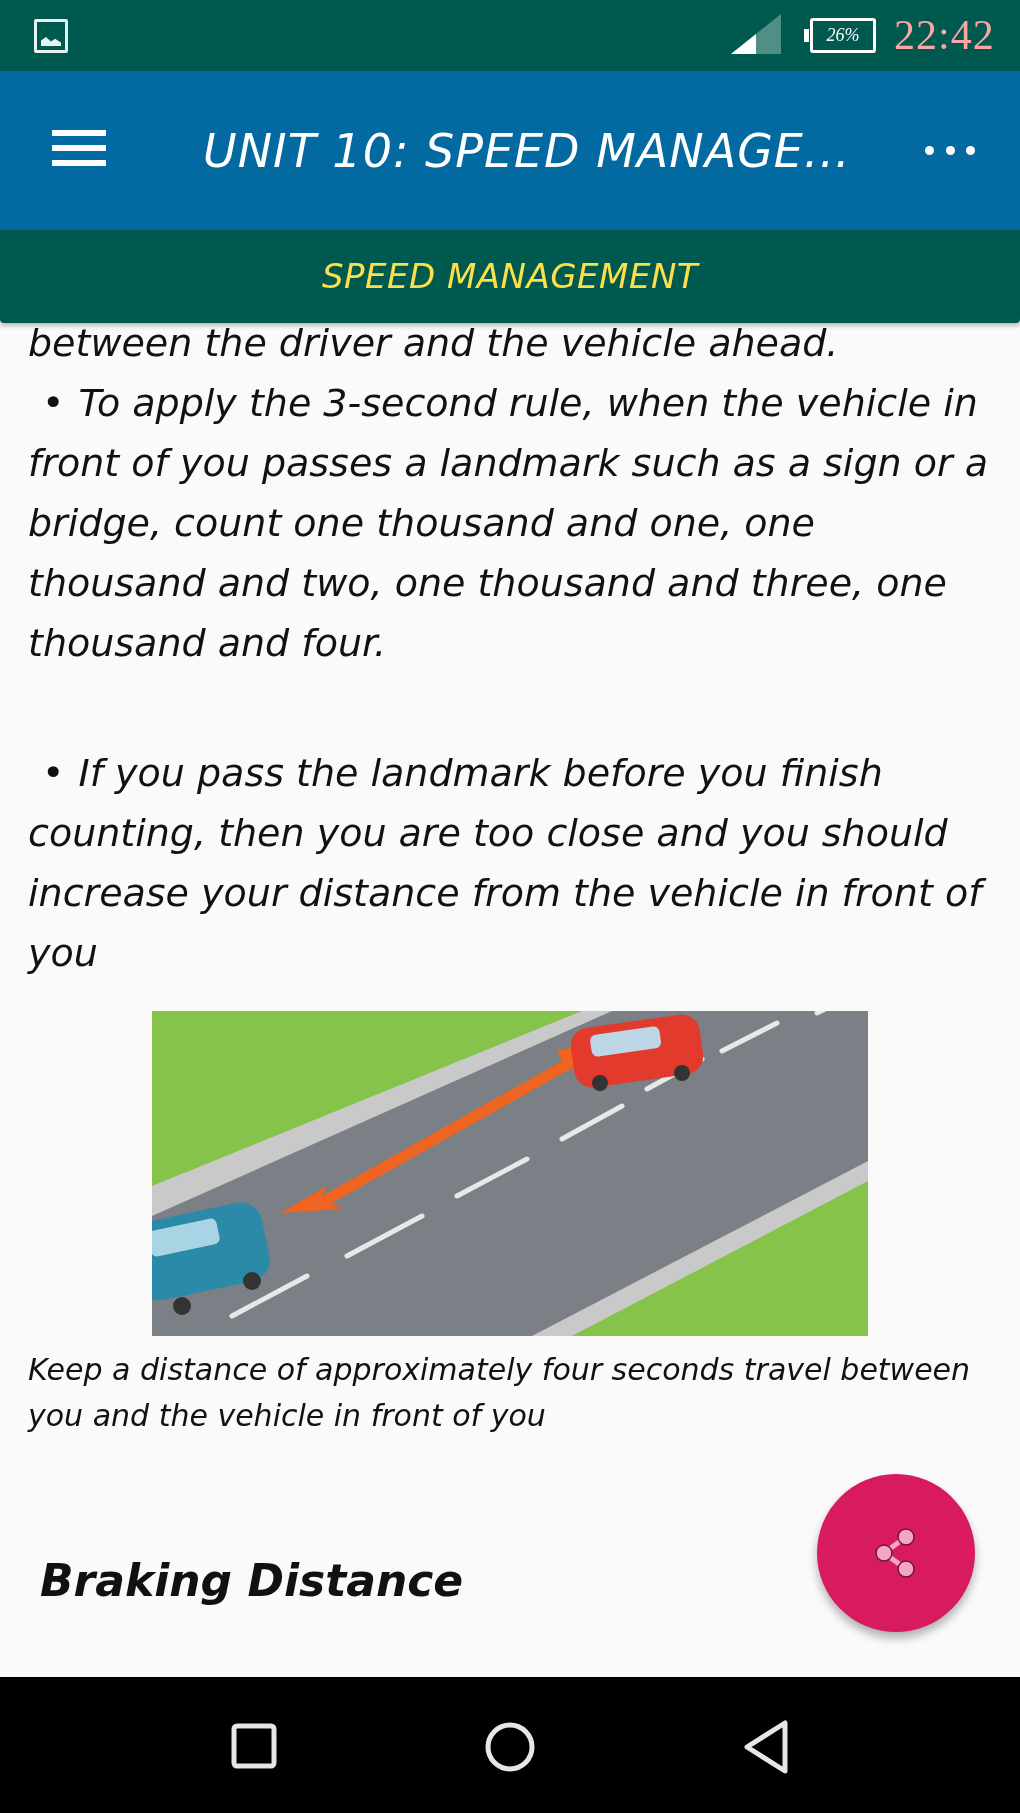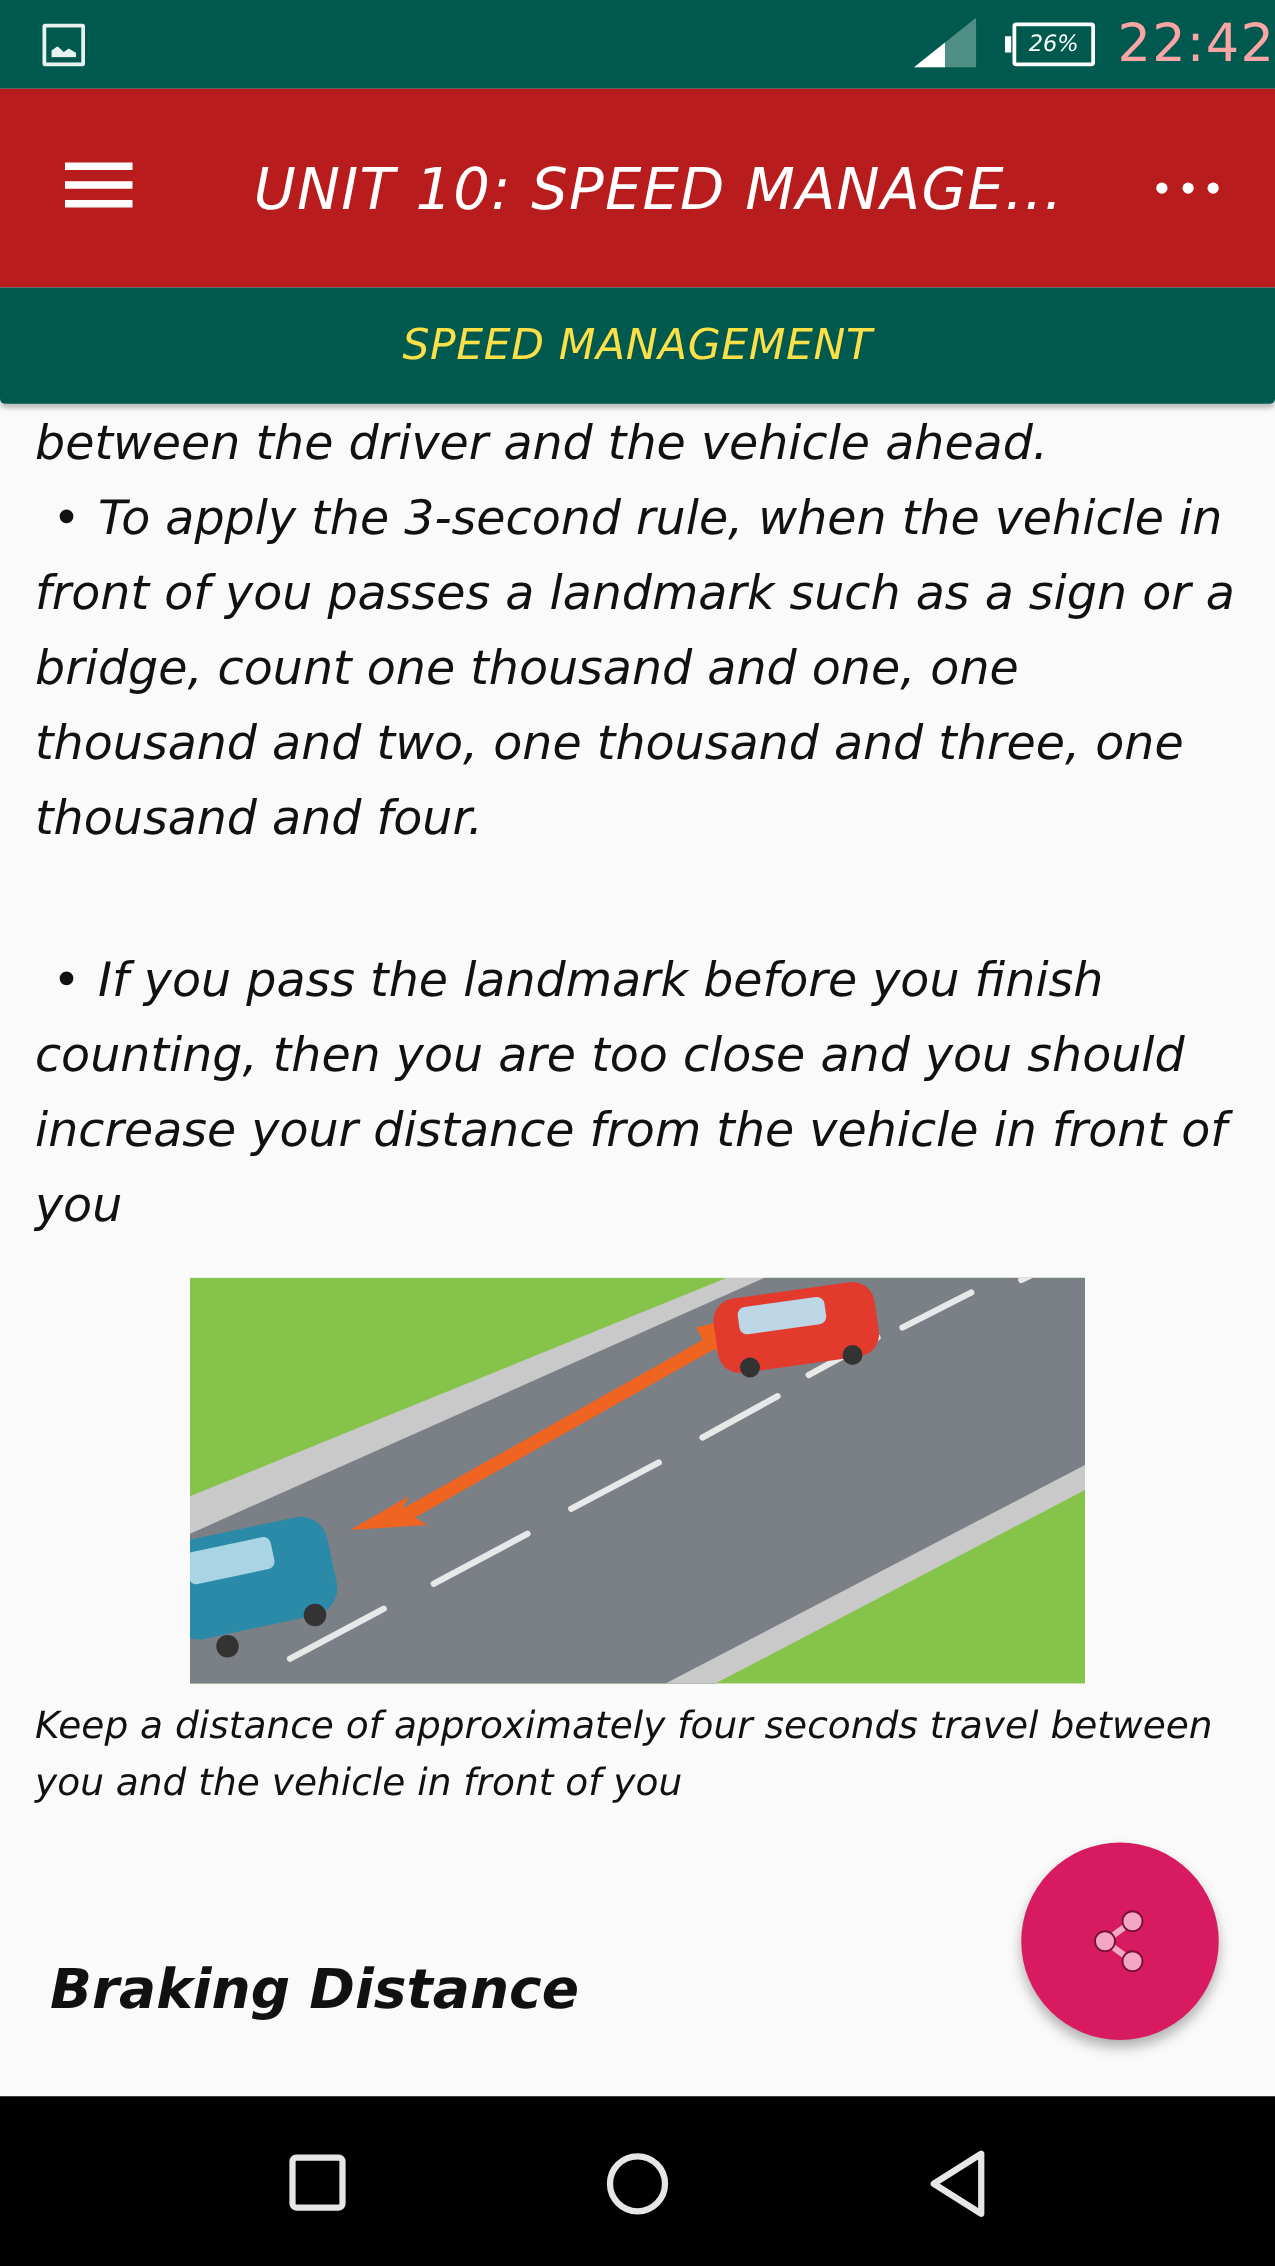--- a/index.html
+++ b/index.html
@@ -1,41 +1,41 @@
 <!DOCTYPE html>
 <html><head>
 <meta charset="utf-8">
 <style>
   * { box-sizing: border-box; margin: 0; padding: 0; }
   html, body { width: 1020px; height: 1813px; overflow: hidden; background: #fafafa; }
   body { position: relative; font-family: "DejaVu Sans", sans-serif; }
 
   
-  .status-bar { position: absolute; top: 0; left: 0; width: 1020px; height: 71px; background: #00594e; }
+  .status-bar { position: absolute; top: 0; left: 0; width: 1020px; height: 71px; background: #00594e; font-family: Liberation Serif, serif; }
   .status-bar .gallery-icon { position: absolute; left: 34px; top: 19px; width: 34px; height: 34px; border: 3px solid #e8f2f0; border-radius: 2px; }
   .status-bar .gallery-icon::after { content: ""; position: absolute; left: 4px; bottom: 4px; width: 20px; height: 9px; background: #e8f2f0; clip-path: polygon(0 100%, 0 40%, 25% 0, 50% 50%, 70% 20%, 100% 60%, 100% 100%); }
   .signal-icon { position: absolute; left: 731px; top: 14px; width: 50px; height: 40px; }
   .battery { position: absolute; left: 810px; top: 18px; width: 66px; height: 35px; border: 3px solid #fff; border-radius: 3px; color: #fff; font-size: 18px; font-style: italic; line-height: 29px; text-align: center; }
   .battery::before { content: ""; position: absolute; left: -9px; top: 8px; width: 5px; height: 13px; background: #fff; }
   .clock { position: absolute; left: 894px; top: 14px; color: #fca5a5; font-size: 42px; line-height: 42px; letter-spacing: 1px; }
 
   
-  .app-bar { position: absolute; top: 71px; left: 0; width: 1020px; height: 159px; background: #b91c1c; padding-left: 18px; }
+  .app-bar { position: absolute; top: 71px; left: 0; width: 1020px; height: 159px; background: #0369a1; padding-left: 18px; }
   .menu-icon { position: absolute; left: 52px; top: 59px; width: 54px; height: 40px; cursor: pointer; }
   .menu-icon span { display: block; height: 6px; background: #fff; margin-bottom: 9px; }
   .app-title { position: absolute; left: 203px; top: 50px; color: #fff; font-size: 46px; line-height: 60px; font-style: italic; letter-spacing: 1px; white-space: nowrap; }
   .overflow-icon { position: absolute; left: 925px; top: 66px; width: 50px; height: 26px; cursor: pointer; display: flex; justify-content: space-between; align-items: center; }
   .overflow-icon span { width: 9px; height: 9px; border-radius: 50%; background: #fff; }
 
   
   .section-bar { position: absolute; top: 230px; left: 0; width: 1020px; height: 93px; background: #00594e; border-radius: 0 0 4px 4px; box-shadow: 0 3px 4px rgba(0,0,0,0.25); }
   .section-title { position: absolute; left: 0; right: 0; top: 24px; text-align: center; color: #fde047; font-size: 34px; line-height: 44px; font-style: italic; letter-spacing: 0.5px; }
 
   
-  .content { position: absolute; top: 334px; left: 0; width: 1000px; height: 1354px; overflow: hidden; border-radius: 23px; }
+  .content { position: absolute; top: 323px; left: 0; width: 1000px; height: 1354px; overflow: hidden; border-radius: 23px; }
   .para { position: absolute; left: 28px; width: 970px; color: #111; font-size: 38px; font-style: italic; line-height: 60px; }
   .bullet::before { content: "•"; margin-left: 14px; margin-right: 14px; font-style: normal; }
   .caption { position: absolute; left: 28px; width: 970px; color: #111; font-size: 30px; font-style: italic; line-height: 46px; }
   .heading { position: absolute; left: 40px; color: #111; font-size: 44px; line-height: 60px; font-style: italic; }
 
   .illustration { position: absolute; left: 152px; top: 688px; width: 716px; height: 325px; overflow: hidden; }
 
   
   .fab { position: absolute; left: 817px; top: 1474px; width: 158px; height: 158px; border-radius: 50%; background: #d81b60; box-shadow: 0 6px 10px rgba(0,0,0,0.3); cursor: pointer; }
   .fab svg { position: absolute; left: 49px; top: 49px; }

